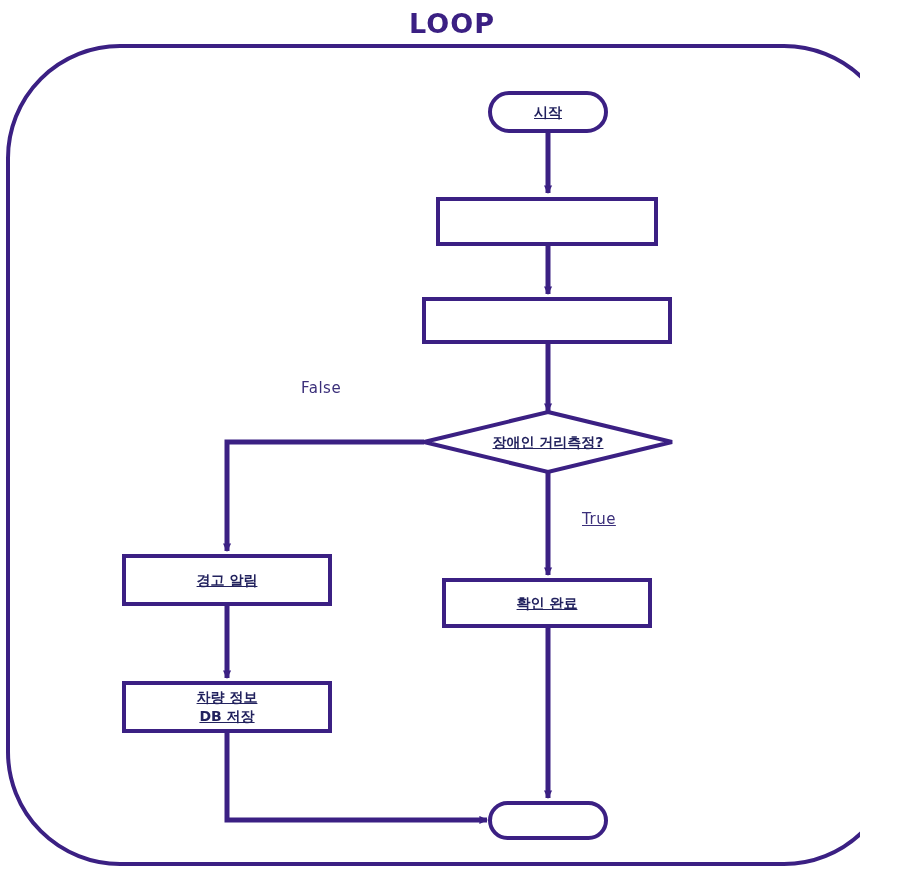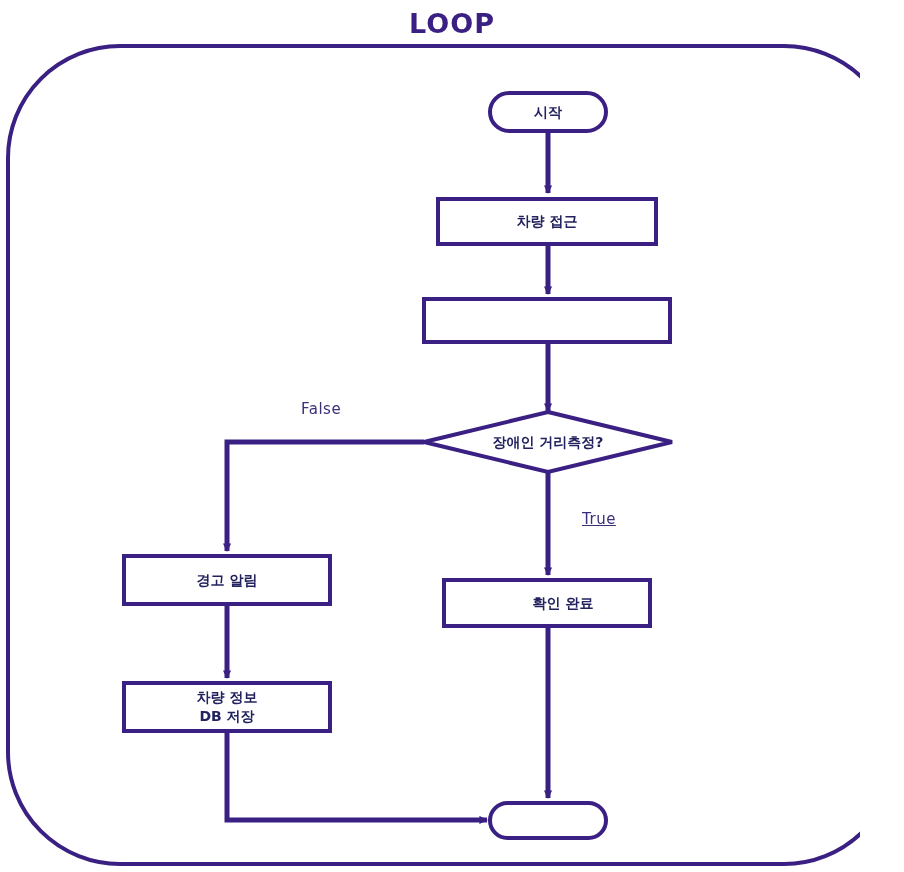--- a/index.html
+++ b/index.html
@@ -44,20 +44,21 @@
     align-items: center;
     justify-content: center;
     text-align: center;
     color: #22225e;
     font-weight: 700;
     font-size: 14px;
     line-height: 1.35;
     font-family: "DejaVu Sans", "Liberation Sans", sans-serif;
     white-space: pre-line;
     pointer-events: none;
+    text-decoration: underline;
   }
   .edge-label {
     position: absolute;
     color: #3b2f7a;
     font-weight: 400;
     font-size: 15px;
     font-family: "DejaVu Sans", "Liberation Sans", sans-serif;
     letter-spacing: 0.5px;
   }
   .terminator-label { font-size: 14px; }
@@ -106,30 +107,29 @@
 
     <rect x="124" y="683" width="206" height="48" fill="#ffffff" stroke="#3b2083" stroke-width="4"></rect>
 
     <rect x="444" y="580" width="206" height="46" fill="#ffffff" stroke="#3b2083" stroke-width="4"></rect>
 
     <rect x="490" y="803" width="116" height="35" rx="17.5" ry="17.5" fill="#ffffff" stroke="#3b2083" stroke-width="4"></rect>
   </svg>
 
   <div class="node-label terminator-label" style="left:490px; top:93px; width:116px; height:38px;">시작</div>
 
-  <div class="node-label" style="left:438px; top:199px; width:218px; height:45px;">차량 접근</div>
 
 
   <div class="node-label" style="left:424px; top:412px; width:248px; height:60px;">장애인 거리측정?</div>
 
   <div class="node-label" style="left:124px; top:556px; width:206px; height:48px;">경고 알림</div>
 
   <div class="node-label" style="left:124px; top:683px; width:206px; height:48px;">차량 정보
 DB 저장</div>
 
-  <div class="node-label" style="left:460px; top:580px; width:206px; height:46px;">확인 완료</div>
+  <div class="node-label" style="left:444px; top:580px; width:206px; height:46px;">확인 완료</div>
 
 
-  <div class="edge-label" style="left:301px; top:400px;text-align:center;">False</div>
+  <div class="edge-label" style="left:301px; top:379px;text-align:center;">False</div>
 
   <div class="edge-label" style="left:582px; top:510px;text-decoration:underline;">True</div>
 
 </div>
 
 </body></html>

